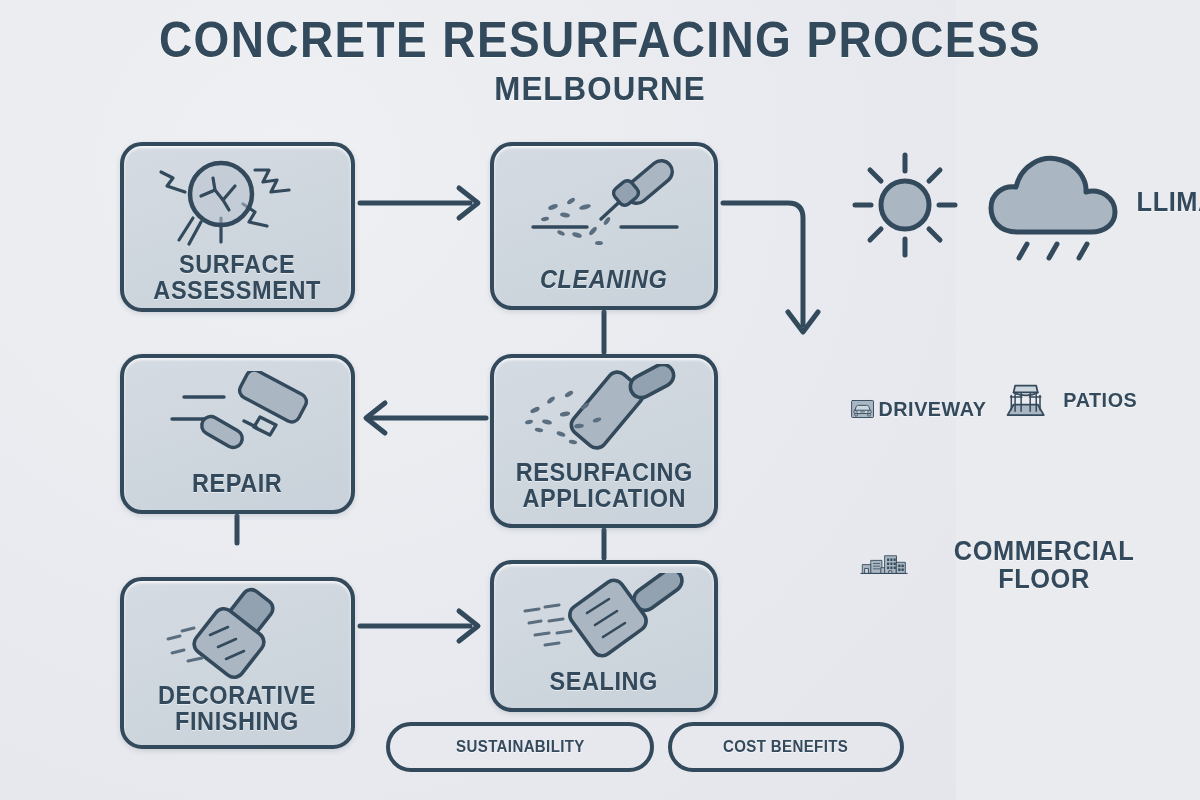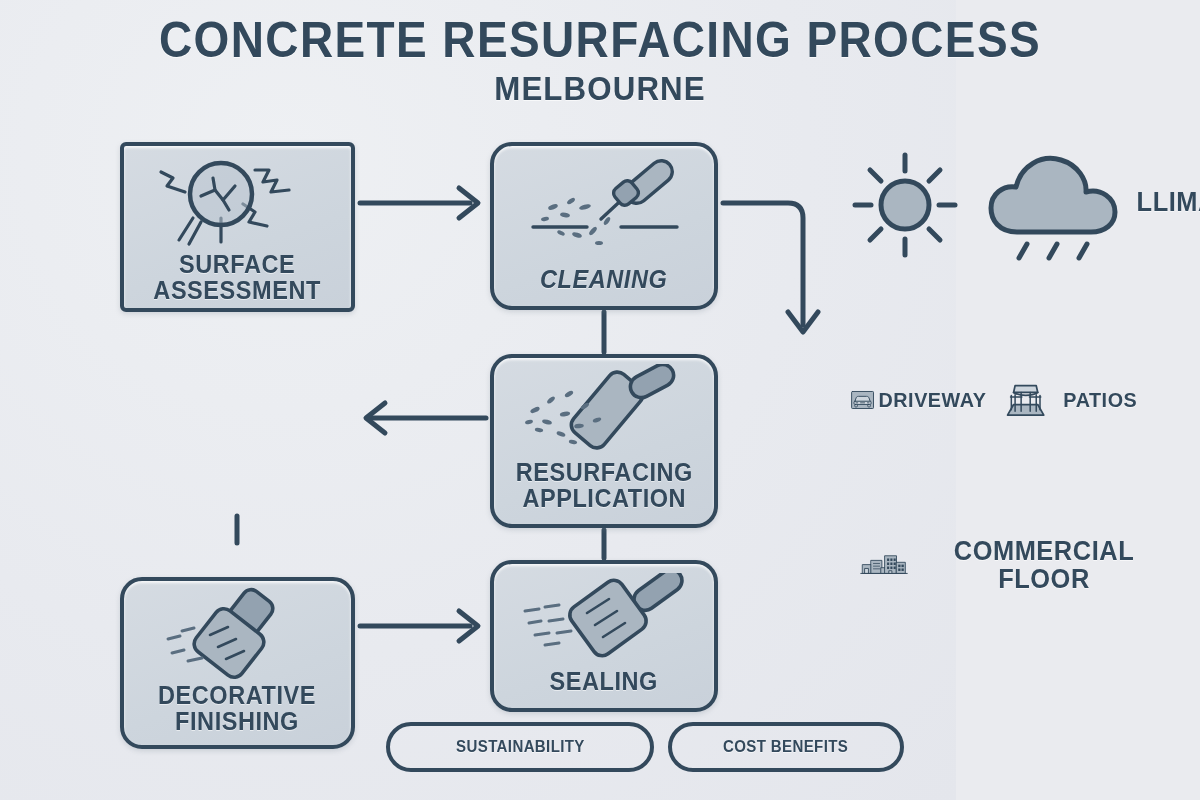--- a/index.html
+++ b/index.html
@@ -82,21 +82,21 @@
     letter-spacing: 0.6px;
     text-align: center;
     line-height: 1.02;
     padding: 0 8px 14px 8px;
     transform: scaleX(0.94);
     text-shadow: 0 1px 0 rgba(255,255,255,0.55);
     white-space: pre-line;
   }
 
   
-  #box-surface-assessment { left: 120px; top: 142px; width: 235px; height: 170px; border-radius: 6px; }
+  #box-surface-assessment { left: 120px; top: 142px; width: 235px; height: 170px; }
   #box-cleaning           { left: 490px; top: 142px; width: 228px; height: 168px; font-style: italic; }
   #box-repair             { left: 120px; top: 354px; width: 235px; height: 160px; }
   #box-resurfacing        { left: 490px; top: 354px; width: 228px; height: 174px; }
   #box-decorative         { left: 120px; top: 545px; width: 235px; height: 172px; margin-top: 32px; }
   #box-sealing            { left: 490px; top: 560px; width: 228px; height: 152px; }
 
   
   .pill {
     position: absolute;
     box-sizing: border-box;
@@ -129,21 +129,21 @@
     color: #33495c;
     letter-spacing: 0.6px;
     text-align: center;
     line-height: 1.05;
     transform: scaleX(0.94);
     text-shadow: 0 1px 0 rgba(255,255,255,0.6);
     white-space: pre-line;
   }
   .feature-label.small { font-size: 21px; }
   #feat-climate  { left: 845px; top: 140px; width: 300px; }
-  #feat-driveway { left: 850px; top: 352px; width: 140px; }
+  #feat-driveway { left: 850px; top: 361px; width: 140px; }
   #feat-patios   { left: 1000px; top: 352px; width: 140px; gap: 10px; }
   #feat-commercial { left: 860px; top: 505px; width: 280px; gap: 40px; }
 
   .icon-row { display: flex; align-items: flex-end; gap: 18px; justify-content: center; }
 
   
   #connectors {
     position: absolute;
     left: 0; top: 0;
     width: 1200px; height: 800px;
@@ -238,20 +238,35 @@
           <ellipse cx="90" cy="84" rx="4" ry="2"></ellipse>
           <ellipse cx="52" cy="74" rx="4" ry="2" transform="rotate(25 52 74)"></ellipse>
           <ellipse cx="36" cy="60" rx="4" ry="2" transform="rotate(-10 36 60)"></ellipse>
           <ellipse cx="98" cy="62" rx="4.5" ry="2.2" transform="rotate(-55 98 62)"></ellipse>
         </g>
       </svg>
     </div>
     <div class="box-label">CLEANING</div>
   </div>
 
+  <div class="pbox" id="box-repair">
+    <div class="icon-area">
+      <svg width="180" height="92" viewBox="0 0 180 92">
+        <g stroke="#33495c" stroke-width="3.4" stroke-linecap="round" stroke-linejoin="round" fill="none">
+          <line x1="36" y1="26" x2="76" y2="26"></line>
+          <line x1="24" y1="48" x2="58" y2="48"></line>
+          <rect x="92" y="10" width="66" height="30" rx="8" transform="rotate(28 125 25)" fill="#aab6c1"></rect>
+          <path d="M112,46 L128,54 L122,64 L106,56 Z" transform="rotate(0 118 55)" fill="#cdd5dd"></path>
+          <path d="M96,50 L108,56"></path>
+          <rect x="52" y="52" width="44" height="18" rx="9" transform="rotate(30 74 61)" fill="#aab6c1"></rect>
+        </g>
+      </svg>
+    </div>
+    <div class="box-label">REPAIR</div>
+  </div>
 
   <div class="pbox" id="box-resurfacing">
     <div class="icon-area">
       <svg width="190" height="96" viewBox="0 0 190 96">
         <g stroke="#33495c" stroke-width="3.6" stroke-linecap="round" stroke-linejoin="round">
           <rect x="78" y="8" width="40" height="76" rx="10" transform="rotate(40 98 46)" fill="#aab6c1"></rect>
           <rect x="120" y="6" width="46" height="22" rx="11" transform="rotate(-28 143 17)" fill="#93a2b0"></rect>
         </g>
         <g fill="#5a6e80">
           <ellipse cx="26" cy="46" rx="5" ry="2.3" transform="rotate(-25 26 46)"></ellipse>

